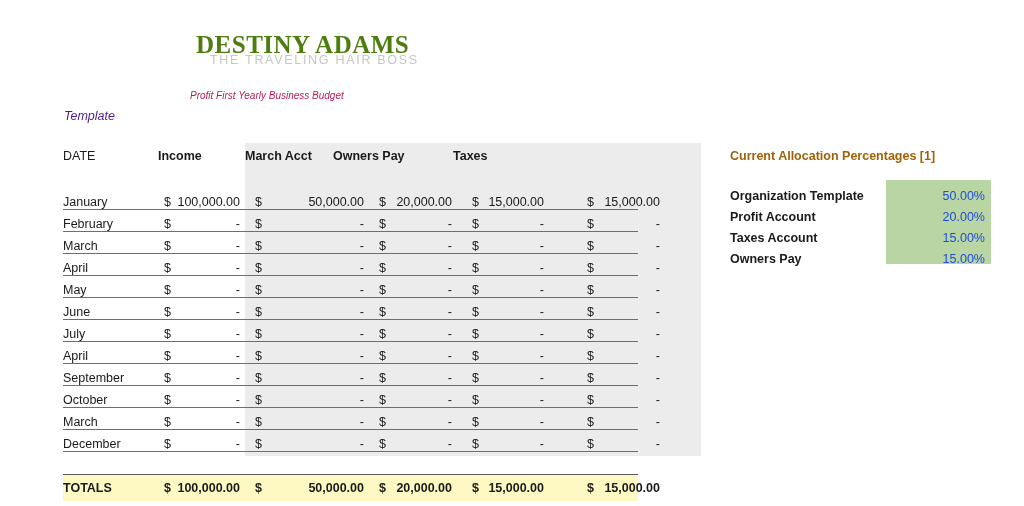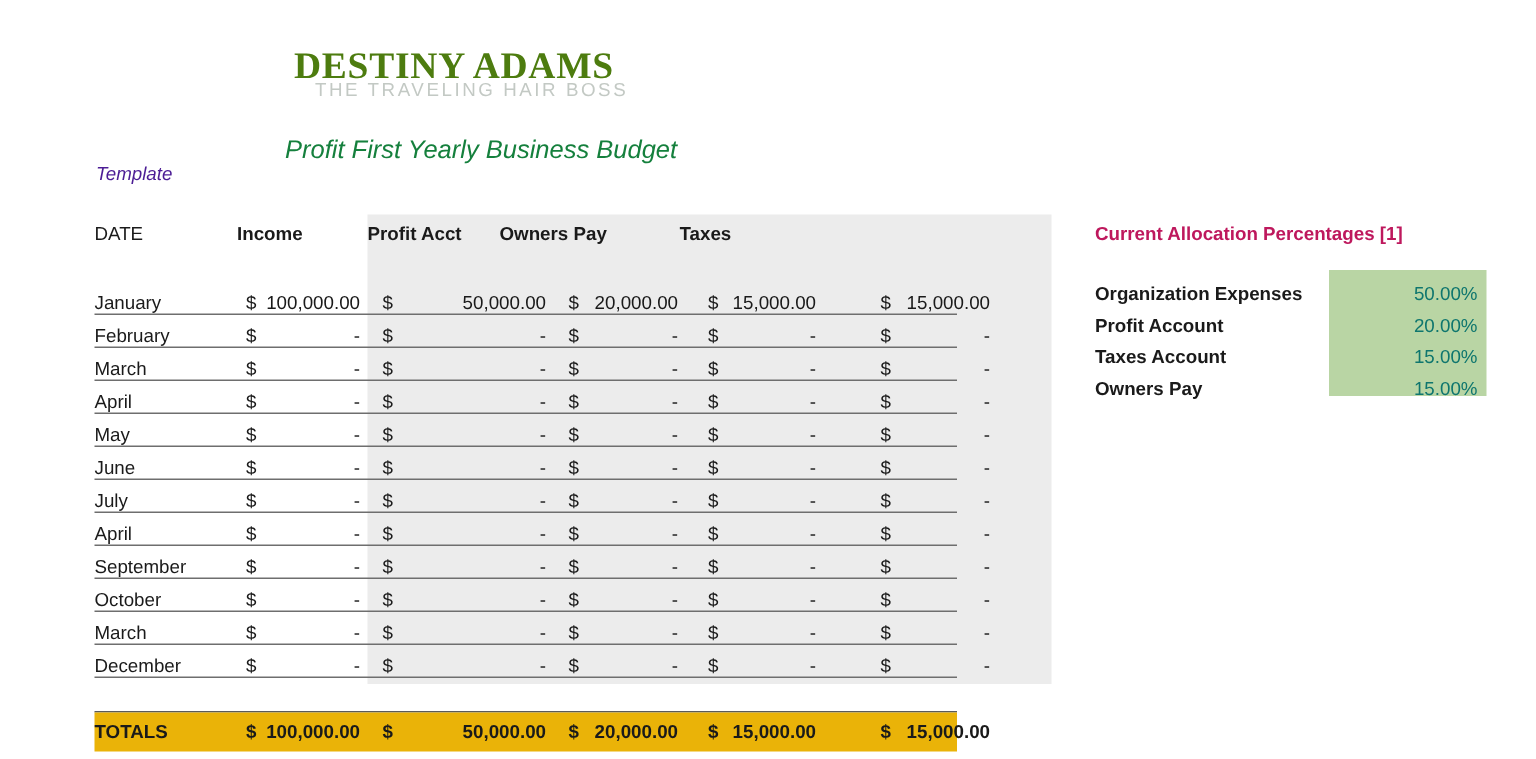--- a/index.html
+++ b/index.html
@@ -44,23 +44,23 @@
     letter-spacing: 1.7px;
     color: #c3c9c4;
     white-space: nowrap;
   }
 
   
   #doc-title-line1 {
     position: absolute;
     left: 190px;
     top: 90px;
-    font-size: 17px;
+    font-size: 10px;
     font-style: italic;
-    color: #15803d;
+    color: #be185d;
     white-space: nowrap;
   }
   #doc-title-line2 {
     position: absolute;
     left: 64px;
     top: 109px;
     font-size: 12.5px;
     font-style: italic;
     color: #4c1d95;
     white-space: nowrap;
@@ -163,37 +163,37 @@
     border-top: 1.6px solid #5a5a5a;
     width: 575px;
   }
 
   #totals-row {
     position: relative;
     z-index: 2;
     height: 26px;
     display: flex;
     align-items: center;
-    background: #eab308;
+    background: #fef9c3;
     font-weight: bold;
   }
   #totals-row .label,
   #totals-row .money { font-weight: bold; font-size: 12.5px; }
 
   
   #allocation-panel {
     position: absolute;
     left: 730px;
     top: 149px;
     width: 262px;
   }
   #allocation-heading {
     font-size: 12.5px;
     font-weight: bold;
-    color: #be185d;
+    color: #a16207;
     white-space: nowrap;
   }
   #allocation-rows {
     position: relative;
     margin-top: 22px;
   }
   #alloc-fill {
     position: absolute;
     left: 156px;  
     top: -5px;
@@ -213,21 +213,21 @@
     flex: 0 0 156px;
     font-size: 12.5px;
     font-weight: bold;
     color: #1a1a1a;
     white-space: nowrap;
   }
   .alloc-value {
     flex: 0 0 105px;
     font-size: 12.5px;
     font-weight: normal;
-    color: #0f766e;
+    color: #1d4ed8;
     text-align: right;
     padding-right: 6px;
     box-sizing: border-box;
     white-space: nowrap;
   }
 </style>
 </head>
 <body>
 
 <div id="logo-block">
@@ -238,21 +238,21 @@
 <div id="doc-title-line1">Profit First Yearly Business Budget</div>
 <div id="doc-title-line2">Template</div>
 
 <div id="budget-table">
 
   <div id="shade-band"></div>
 
   <div class="trow" id="header-row">
     <div class="hcell c-date plain">DATE</div>
     <div class="hcell c-income">Income</div>
-    <div class="hcell c-profit">Profit Acct</div>
+    <div class="hcell c-profit">March Acct</div>
     <div class="hcell c-owners">Owners Pay</div>
     <div class="hcell c-taxes">Taxes</div>
   </div>
 
   <div id="header-gap"></div>
 
   <div id="table-body">
       <div class="trow drow">
         <div class="label c-date">January</div>
         <div class="money c-income">
@@ -558,21 +558,21 @@
       <span class="val">15,000.00</span>
     </div>
   </div>
 </div>
 
 <div id="allocation-panel">
   <div id="allocation-heading">Current Allocation Percentages [1]</div>
   <div id="allocation-rows">
     <div id="alloc-fill"></div>
   <div class="alloc-row">
-        <div class="alloc-label">Organization Expenses</div>
+        <div class="alloc-label">Organization Template</div>
         <div class="alloc-value">50.00%</div>
       </div>
       <div class="alloc-row">
         <div class="alloc-label">Profit Account</div>
         <div class="alloc-value">20.00%</div>
       </div>
       <div class="alloc-row">
         <div class="alloc-label">Taxes Account</div>
         <div class="alloc-value">15.00%</div>
       </div>

